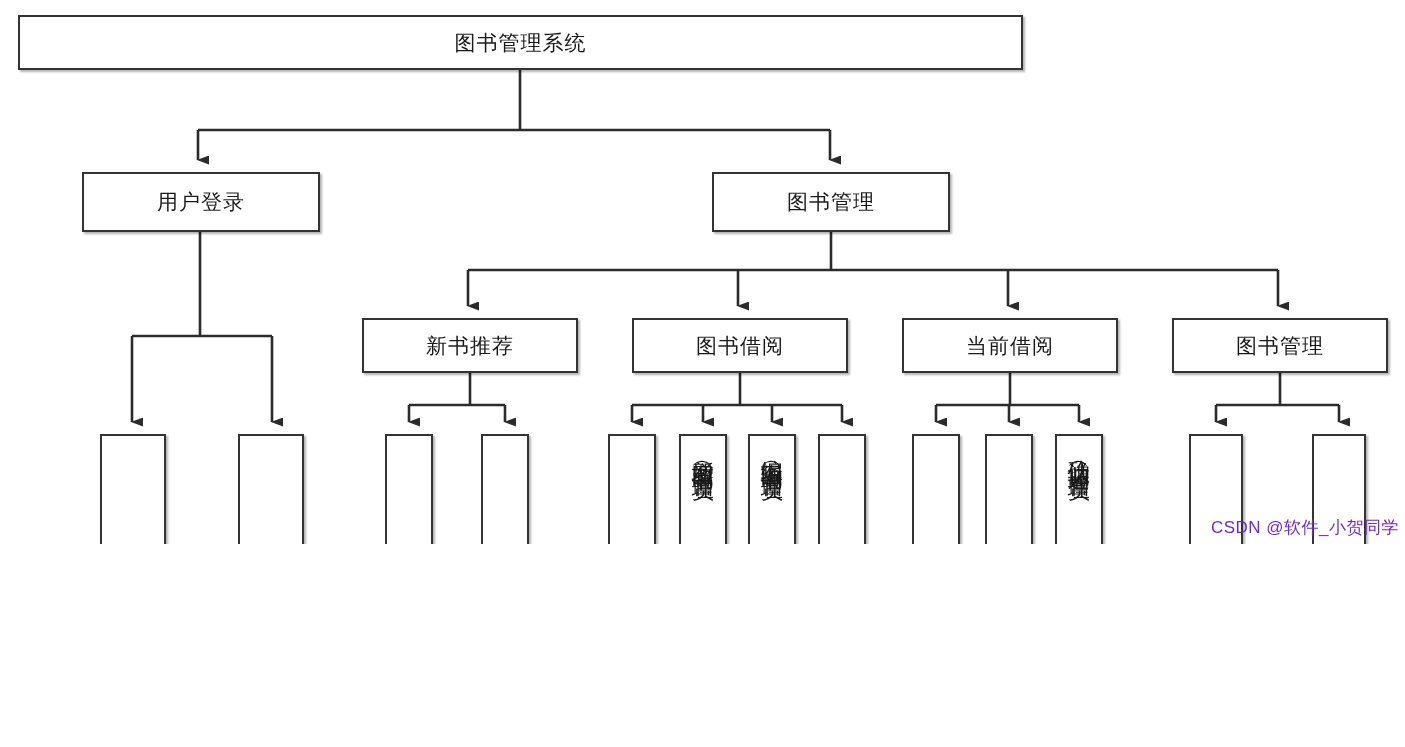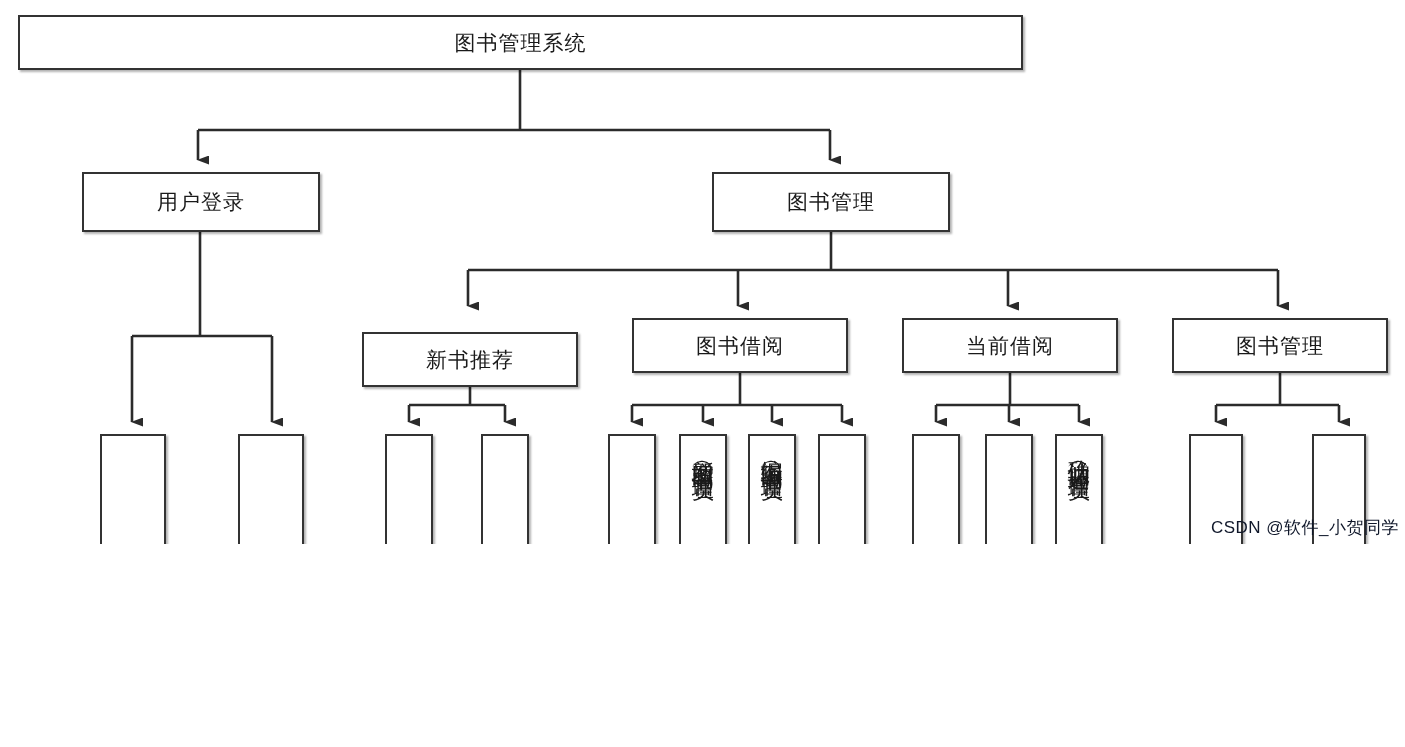--- a/index.html
+++ b/index.html
@@ -57,21 +57,21 @@
   }
   .node-label {
     display: block;
     white-space: pre-wrap;
   }
   #watermark {
     position: absolute;
     right: 6px;
     bottom: 5px;
     font-size: 17px;
-    color: #0f172a;
+    color: #6d28d9;
     letter-spacing: 0.5px;
     z-index: 3;
     user-select: none;
     text-align: right;
   }
 </style>
 </head>
 <body>
 
 <div id="canvas">
@@ -131,21 +131,21 @@
     <span class="node-label">图书管理系统</span>
   </div>
 
   <div class="node horiz" style="left:82px; top:172px; width:238px; height:60px;">
     <span class="node-label">用户登录</span>
   </div>
   <div class="node horiz" style="left:712px; top:172px; width:238px; height:60px;">
     <span class="node-label">图书管理</span>
   </div>
 
-  <div class="node horiz" style="left:362px; top:318px; width:216px; height:55px;margin-top:14px;">
+  <div class="node horiz" style="left:362px; top:318px; width:216px; height:55px;">
     <span class="node-label">新书推荐</span>
   </div>
   <div class="node horiz" style="left:902px; top:318px; width:216px; height:55px;">
     <span class="node-label">当前借阅</span>
   </div>
   <div class="node horiz" style="left:632px; top:318px; width:216px; height:55px;">
     <span class="node-label">图书借阅</span>
   </div>
   <div class="node horiz" style="left:1172px; top:318px; width:216px; height:55px;">
     <span class="node-label">图书管理</span>

